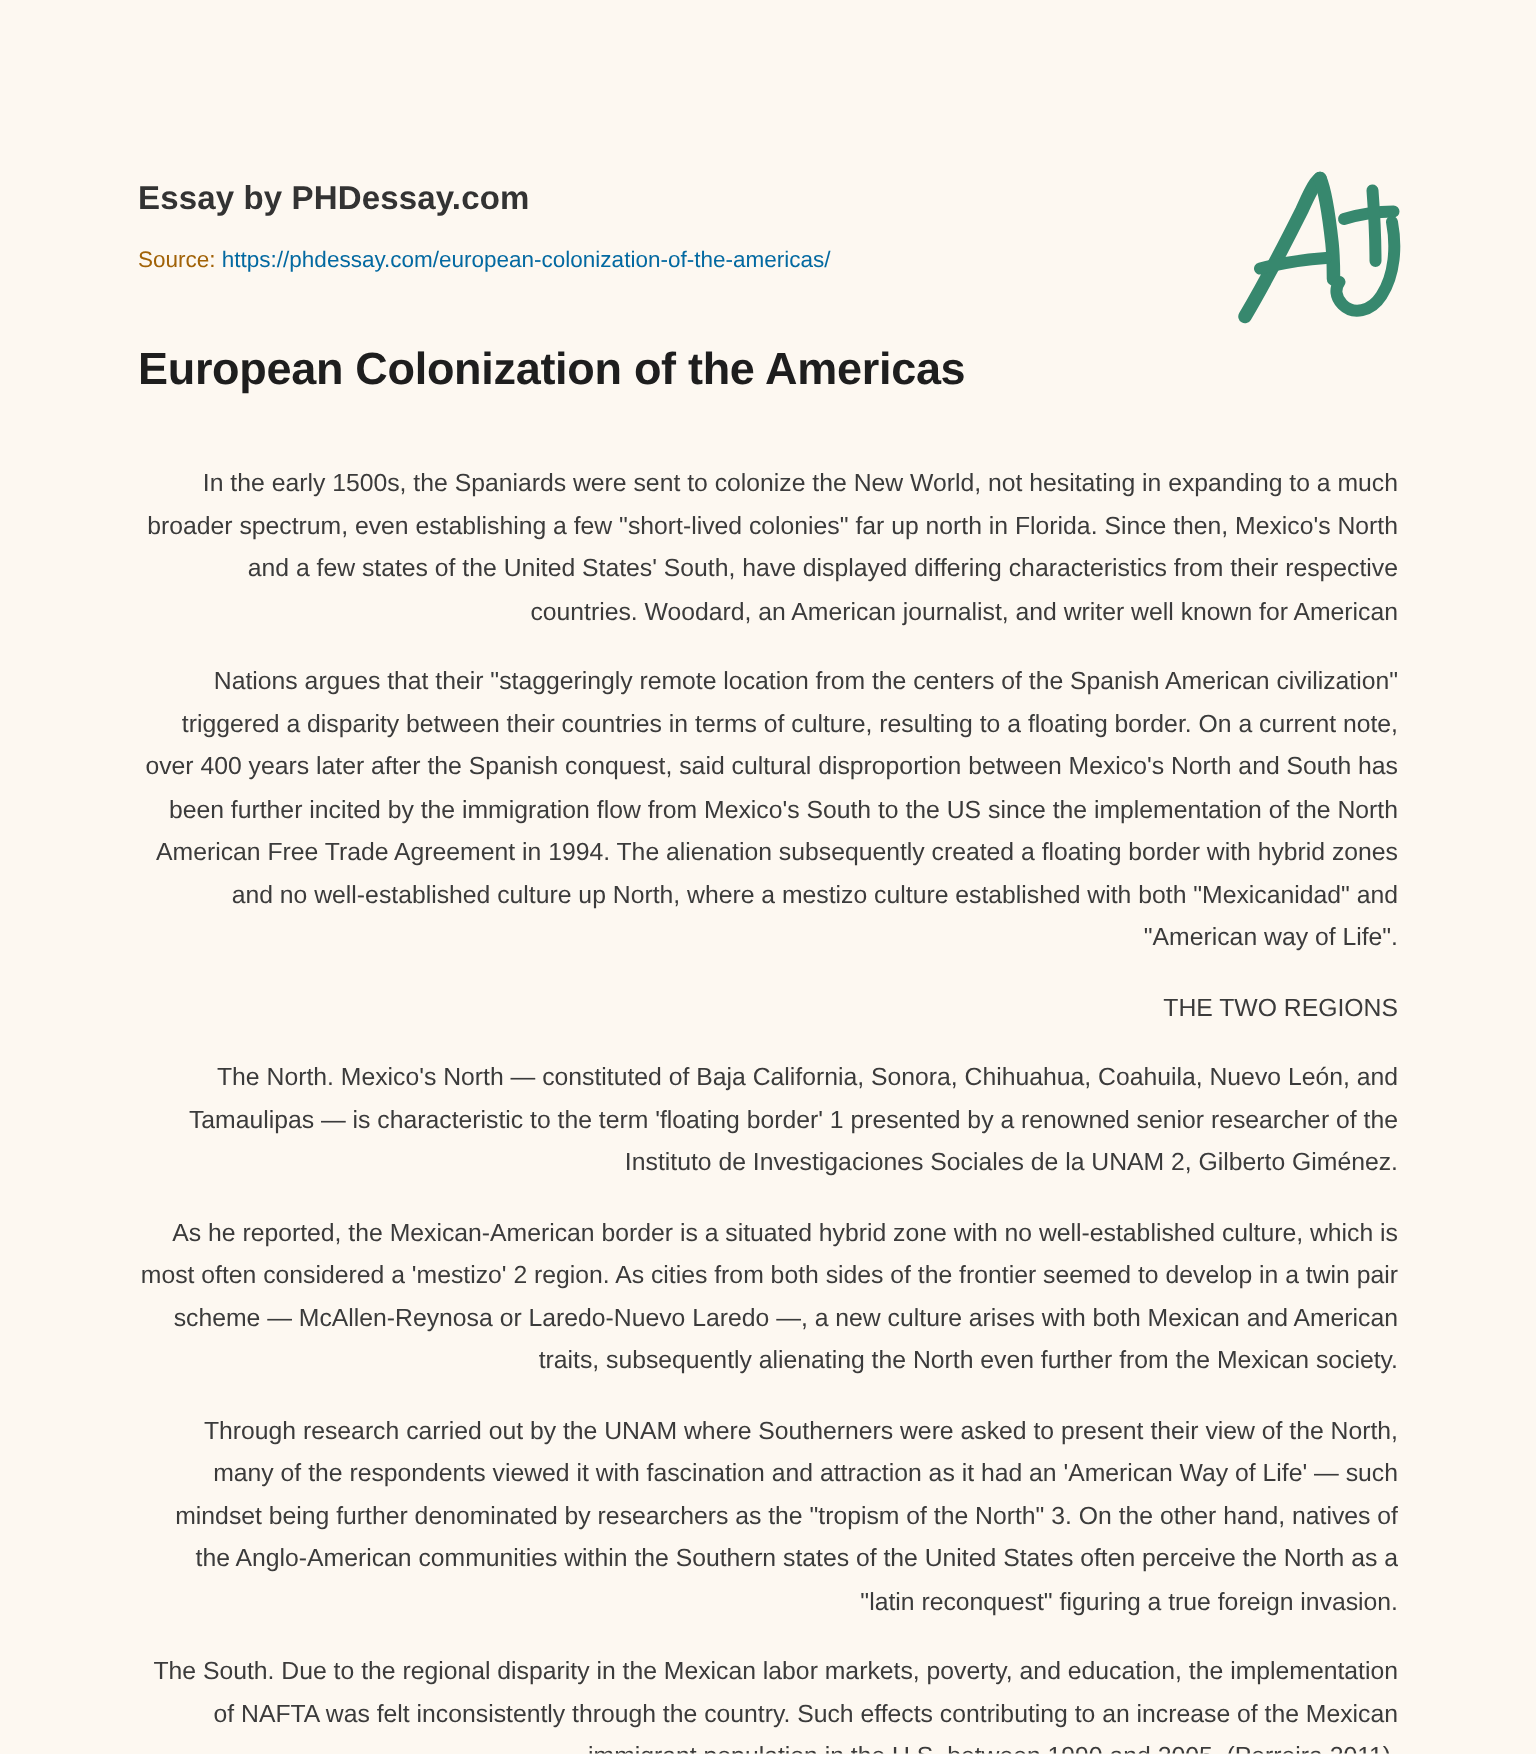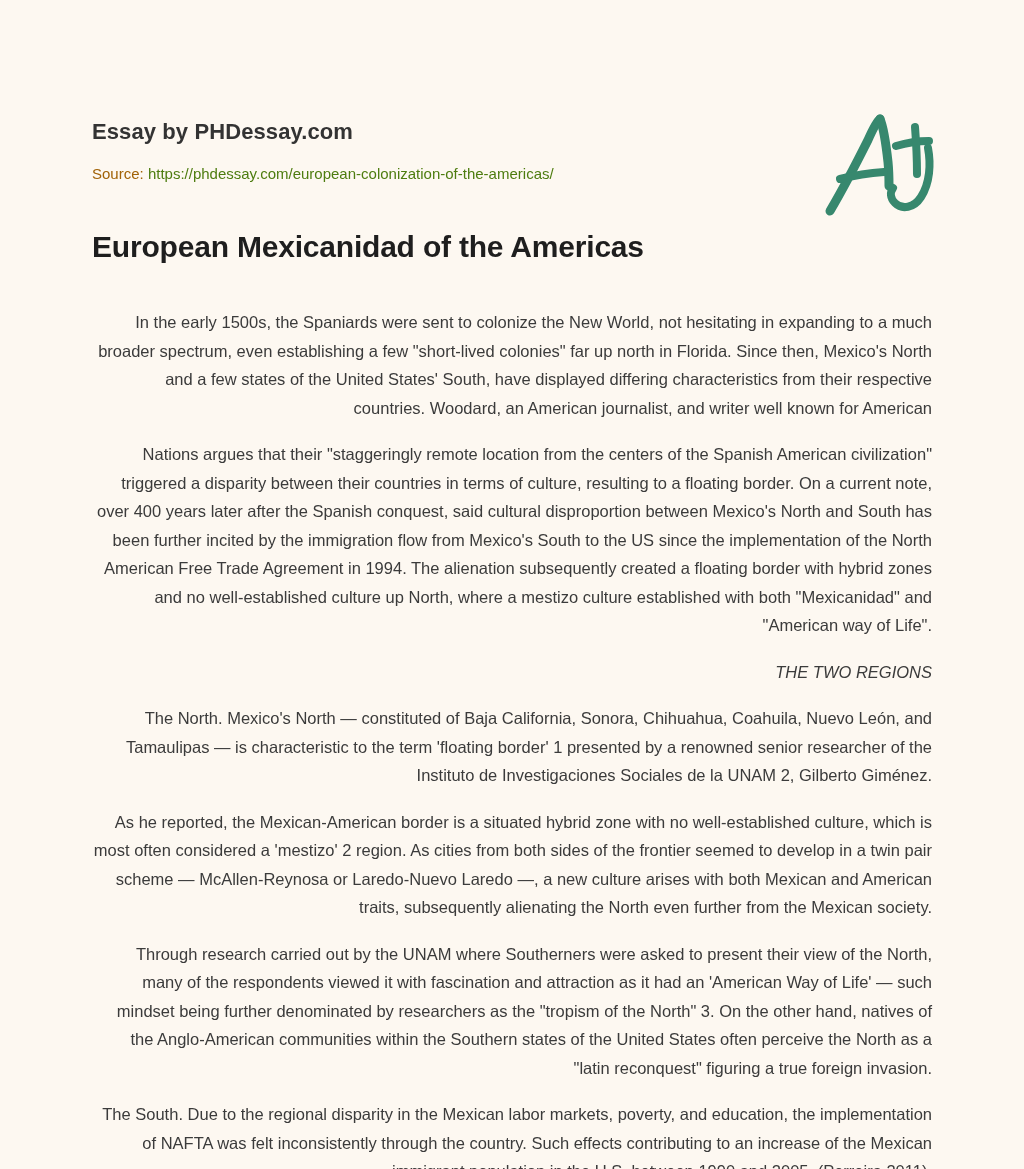--- a/index.html
+++ b/index.html
@@ -47,21 +47,21 @@
     line-height: 20px;
     color: #8C8C8C;
     white-space: nowrap;
   }
 
   .source-label {
     color: #a16207;
   }
 
   .source-url {
-    color: #4d7c0f;
+    color: #0369a1;
     text-decoration: none;
   }
 
   .logo {
     position: absolute;
     top: 62px;
     right: 76px;
     width: 130px;
     height: 110px;
   }
@@ -95,21 +95,20 @@
     font-size: 16.5px;
     line-height: 28.5px;
     color: #3B3B3B;
     margin: 0 0 18px 0;
     max-width: 842px;
     text-align: right;
   }
 
   .para.section-head {
     margin-bottom: 18px;
-    font-style: italic;
   }
 </style>
 </head>
 <body>
 
 <div class="page">
 
   <div class="header">
 
     <h1 class="brand-title">Essay by PHDessay.com</h1>
@@ -134,21 +133,21 @@
           <path d="M97 17 C 98 30, 99 50, 99 64" stroke-width="8"></path>
           <path d="M110 38 C 113 54, 112 73, 103 87 C 96 98, 84 100, 77 93 C 72 88, 72 82, 75 78" stroke-width="8"></path>
         </g>
       </svg>
     </div>
 
   </div>
 
   <div class="article">
 
-    <h2 class="doc-title">European Mexicanidad of the Americas</h2>
+    <h2 class="doc-title">European Colonization of the Americas</h2>
 
     <div class="body-copy">
       <p class="para">In the early 1500s, the Spaniards were sent to colonize the New World, not hesitating in expanding to a much broader spectrum, even establishing a few "short-lived colonies" far up north in Florida. Since then, Mexico's North and a few states of the United States' South, have displayed differing characteristics from their respective countries. Woodard, an American journalist, and writer well known for American</p>
       <p class="para">Nations argues that their "staggeringly remote location from the centers of the Spanish American civilization" triggered a disparity between their countries in terms of culture, resulting to a floating border. On a current note, over 400 years later after the Spanish conquest, said cultural disproportion between Mexico's North and South has been further incited by the immigration flow from Mexico's South to the US since the implementation of the North American Free Trade Agreement in 1994. The alienation subsequently created a floating border with hybrid zones and no well-established culture up North, where a mestizo culture established with both "Mexicanidad" and "American way of Life".</p>
       <p class="para section-head">THE TWO REGIONS</p>
       <p class="para">The North. Mexico's North — constituted of Baja California, Sonora, Chihuahua, Coahuila, Nuevo León, and Tamaulipas — is characteristic to the term 'floating border' 1 presented by a renowned senior researcher of the Instituto de Investigaciones Sociales de la UNAM 2, Gilberto Giménez.</p>
       <p class="para">As he reported, the Mexican-American border is a situated hybrid zone with no well-established culture, which is most often considered a 'mestizo' 2 region. As cities from both sides of the frontier seemed to develop in a twin pair scheme — McAllen-Reynosa or Laredo-Nuevo Laredo —, a new culture arises with both Mexican and American traits, subsequently alienating the North even further from the Mexican society.</p>
       <p class="para">Through research carried out by the UNAM where Southerners were asked to present their view of the North, many of the respondents viewed it with fascination and attraction as it had an 'American Way of Life' — such mindset being further denominated by researchers as the "tropism of the North" 3. On the other hand, natives of the Anglo-American communities within the Southern states of the United States often perceive the North as a "latin reconquest" figuring a true foreign invasion.</p>
       <p class="para">The South. Due to the regional disparity in the Mexican labor markets, poverty, and education, the implementation of NAFTA was felt inconsistently through the country. Such effects contributing to an increase of the Mexican immigrant population in the U.S. between 1990 and 2005. (Perreira 2011).</p>
 

